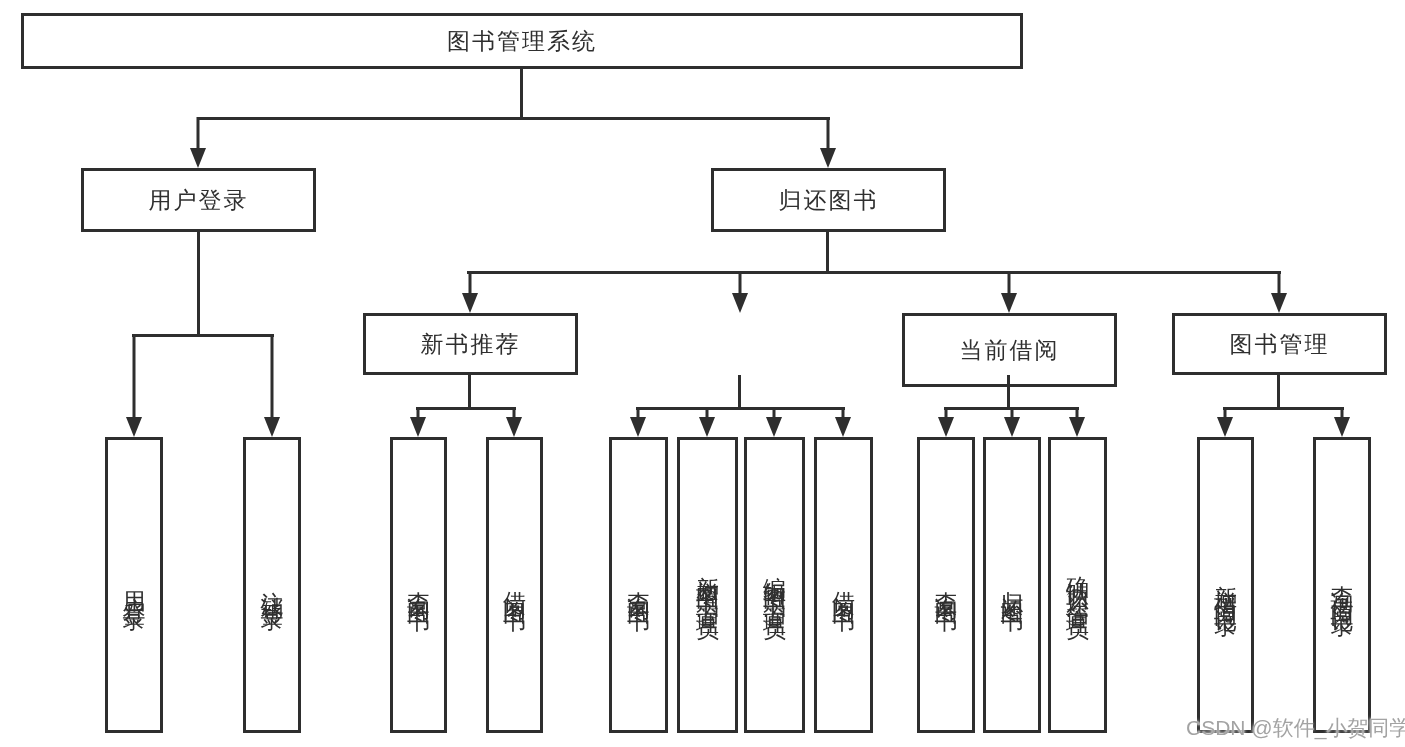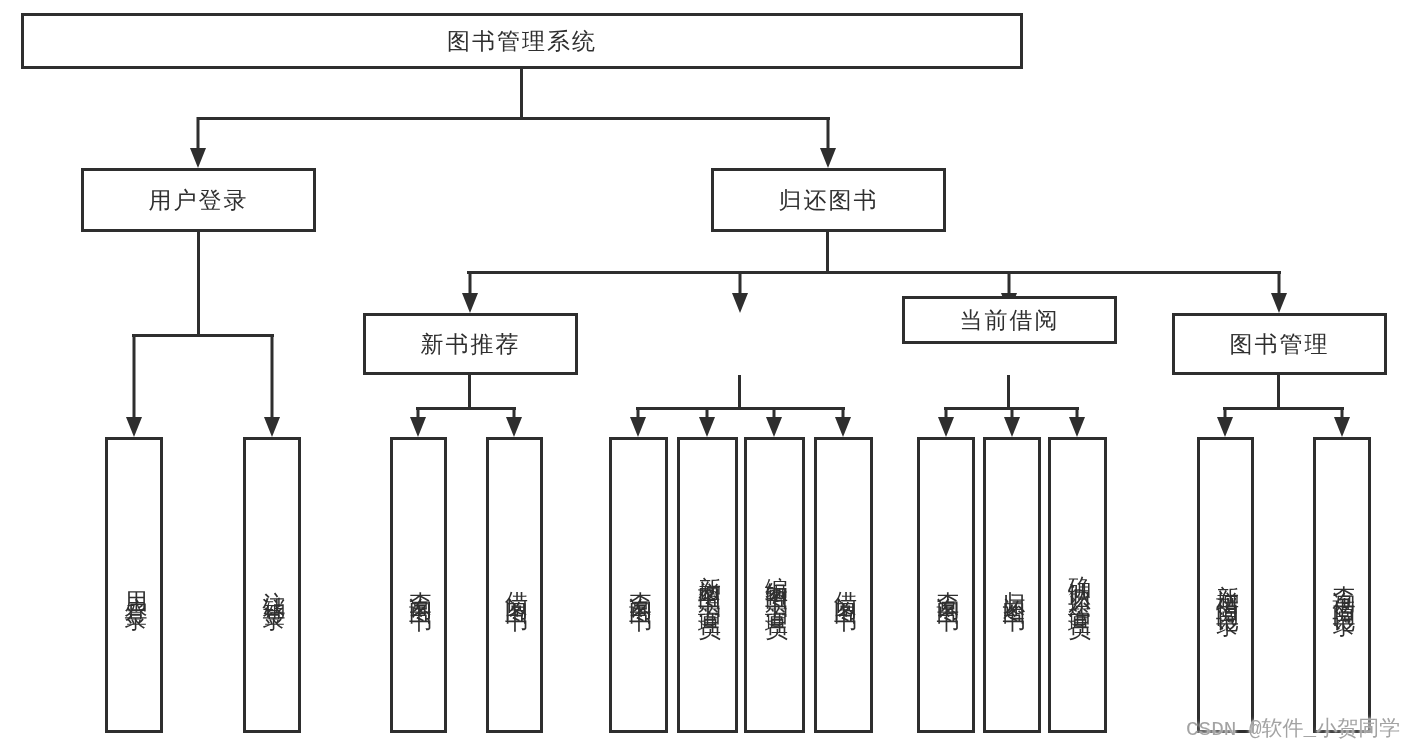--- a/index.html
+++ b/index.html
@@ -8,21 +8,21 @@
     --box-bg:#ffffff;
     --text:#2f2f2f;
     --watermark:#a3a3a3;
   }
   html,body{margin:0;padding:0;background:#ffffff;}
   .stage{
     position:relative;
     width:1405px;height:747px;
     background:var(--box-bg);
     overflow:hidden;
-    font-family:Liberation Mono, monospace;
+    font-family:Liberation Sans, sans-serif;
   }
   .hbox{
     position:absolute;
     background:var(--box-bg);
     border:3px solid var(--box-border);
     box-sizing:border-box;
     display:flex;align-items:center;justify-content:center;
     font-size:23px;letter-spacing:2px;color:var(--text);
     white-space:nowrap;
   }
@@ -89,21 +89,21 @@
   <div class="vline" style="left:826px;top:232px;height:42px"></div>
   <div class="hline" style="left:467px;top:271px;width:814px"></div>
   <div class="arr" style="left:462px;top:271px;height:42px"></div>
   <div class="arr" style="left:732px;top:271px;height:42px"></div>
   <div class="arr" style="left:1001px;top:271px;height:42px"></div>
   <div class="arr" style="left:1271px;top:271px;height:42px"></div>
 
   <div class="hbox" style="left:363px;top:313px;width:215px;height:62px">
     <span>新书推荐</span>
   </div>
-  <div class="hbox" style="left:902px;top:296px;width:215px;height:48px">
+  <div class="hbox" style="left:902px;top:313px;width:215px;height:74px">
     <span>当前借阅</span>
   </div>
   <div class="hbox" style="left:1172px;top:313px;width:215px;height:62px">
     <span>图书管理</span>
   </div>
 
   <div class="vline" style="left:468px;top:375px;height:35px"></div>
   <div class="hline" style="left:416px;top:407px;width:100px"></div>
   <div class="arr" style="left:410px;top:407px;height:30px"></div>
   <div class="arr" style="left:506px;top:407px;height:30px"></div>

